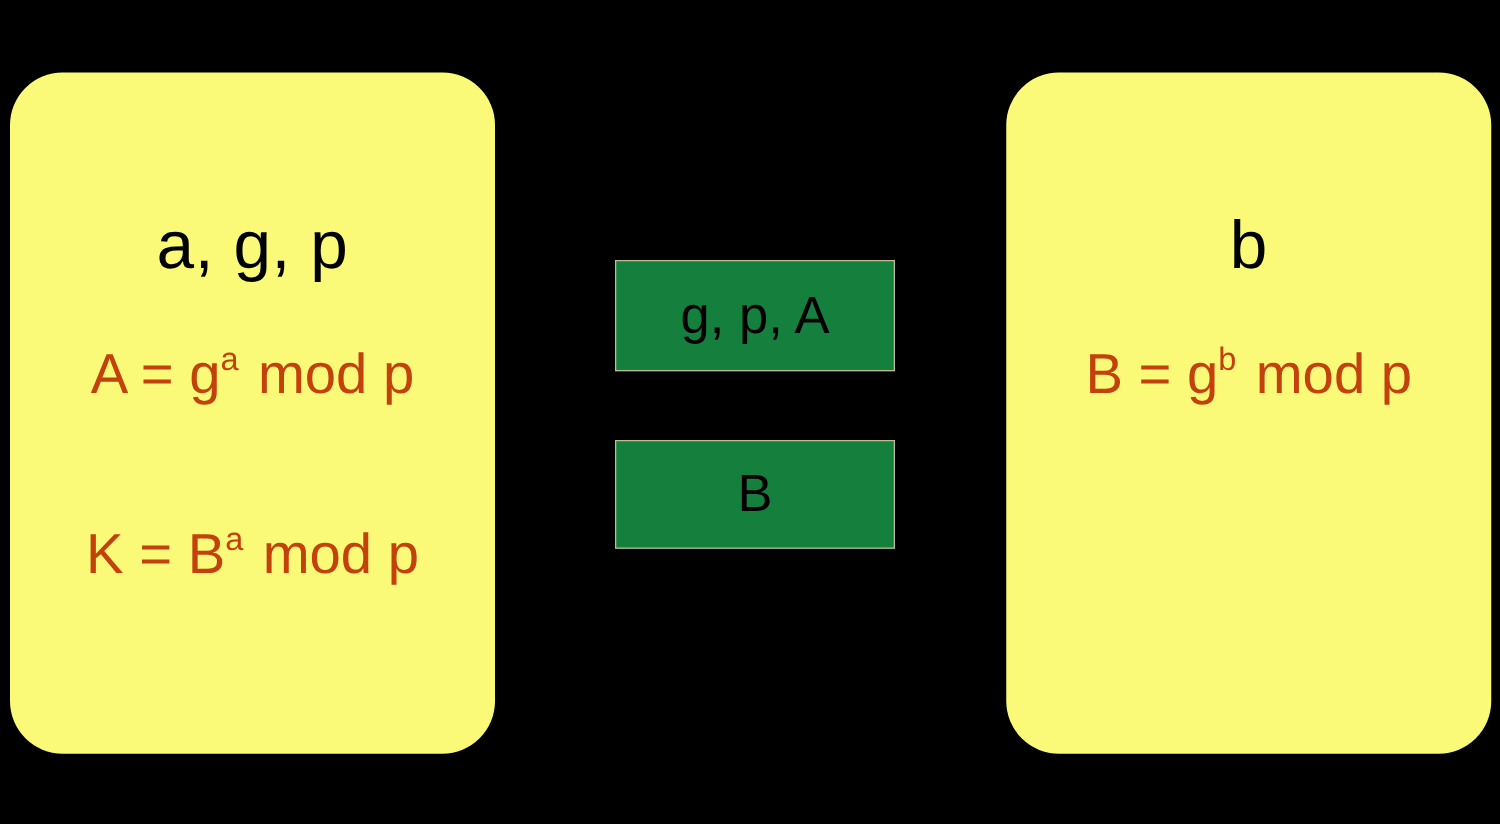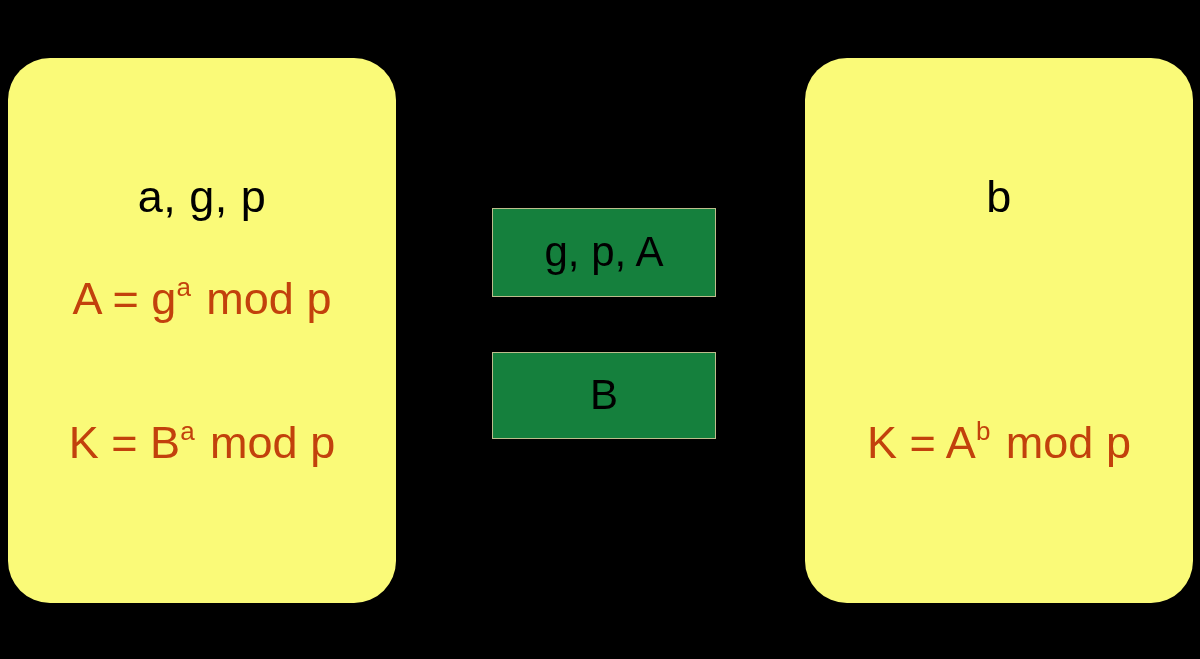--- a/index.html
+++ b/index.html
@@ -25,21 +25,21 @@
   }
   #party-alice { left: 8px;   top: 58px; width: 388px; height: 545px; }
   #party-bob   { left: 805px; top: 58px; width: 388px; height: 545px; }
 
   .panel-heading {
     position: absolute;
     left: 0;
     width: 100%;
     text-align: center;
     color: #000000;
-    font-size: 45px;
+    font-size: 54px;
     line-height: 45px;
     letter-spacing: 0.5px;
     white-space: nowrap;
   }
   #party-alice .panel-heading { top: 116px; }
   #party-bob   .panel-heading { top: 116px; }
 
   .formula {
     position: absolute;
     left: 0;
@@ -110,17 +110,17 @@
   </div>
 
   <div class="message-box" id="message-to-alice">
     <div class="message-text">B</div>
   </div>
 
   <div class="party-panel" id="party-bob">
 
     <div class="panel-heading">b</div>
 
+    <div class="formula formula-public"><span>B = g</span><span class="sup">b</span><span> mod p</span></div>
 
-    <div class="formula formula-secret"><span>K = A</span><span class="sup">b</span><span> mod p</span></div>
   </div>
 
 </div>
 
 </body></html>

